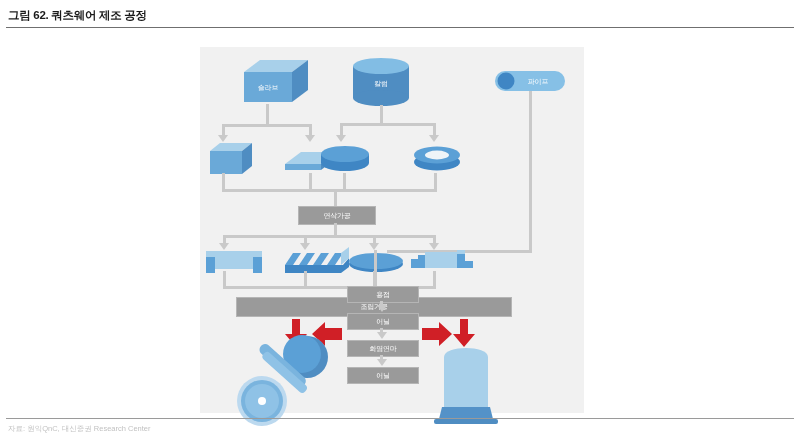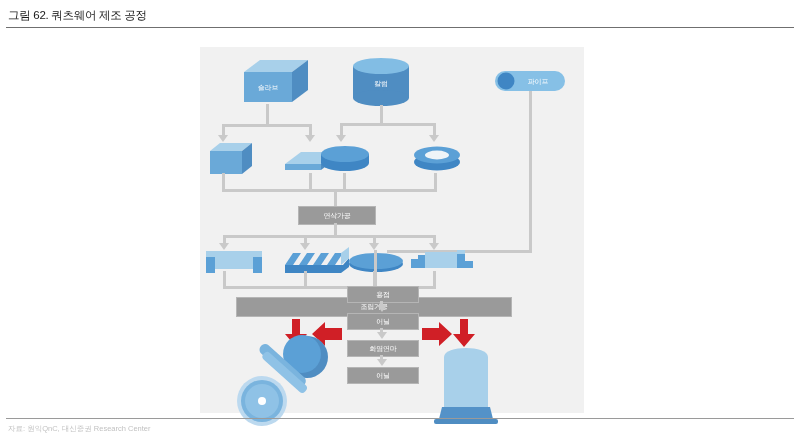--- a/index.html
+++ b/index.html
@@ -7,21 +7,21 @@
     width:800px;height:433px;
     background:#ffffff;
     font-family:"Liberation Sans","DejaVu Sans",sans-serif;
     color:#231f20;
     overflow:hidden;
     position:relative;
   }
   
   #page-title{
     position:absolute;left:8px;top:8px;
-    font-size:11.5px;font-weight:normal;letter-spacing:-0.3px;
+    font-size:11.5px;font-weight:bold;letter-spacing:-0.3px;
     color:#1a1a1a;white-space:nowrap;
   }
   #title-rule{
     position:absolute;left:6px;top:27px;width:788px;height:0;
     border-top:1.4px solid #6f6f6f;
   }
   
   #footer-rule{
     position:absolute;left:6px;top:418px;width:788px;height:0;
     border-top:1px solid #9a9a9a;

